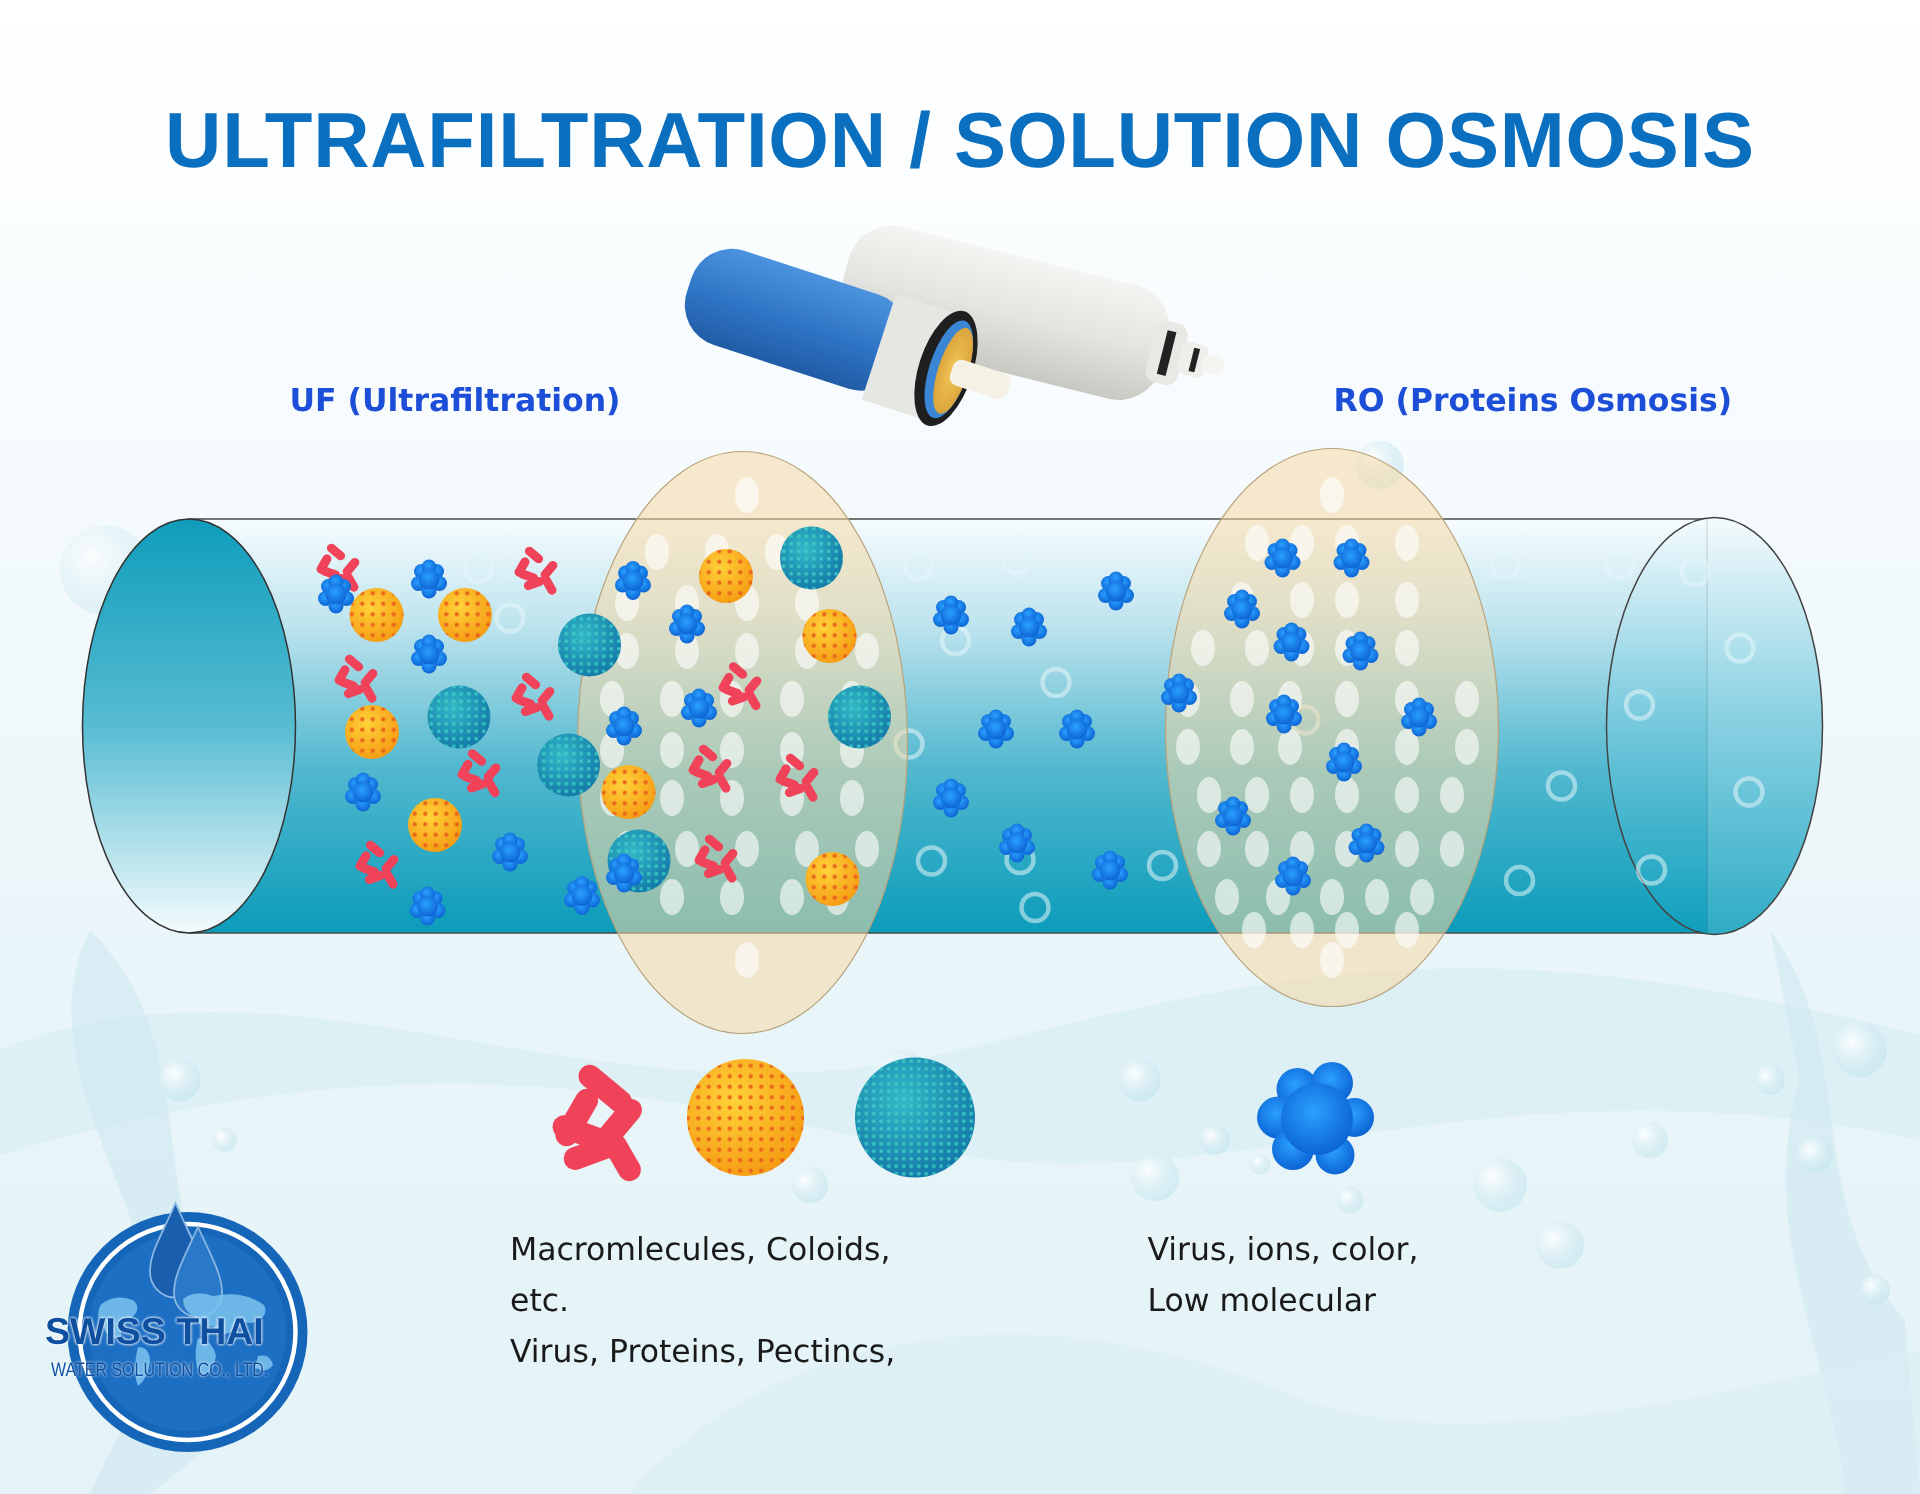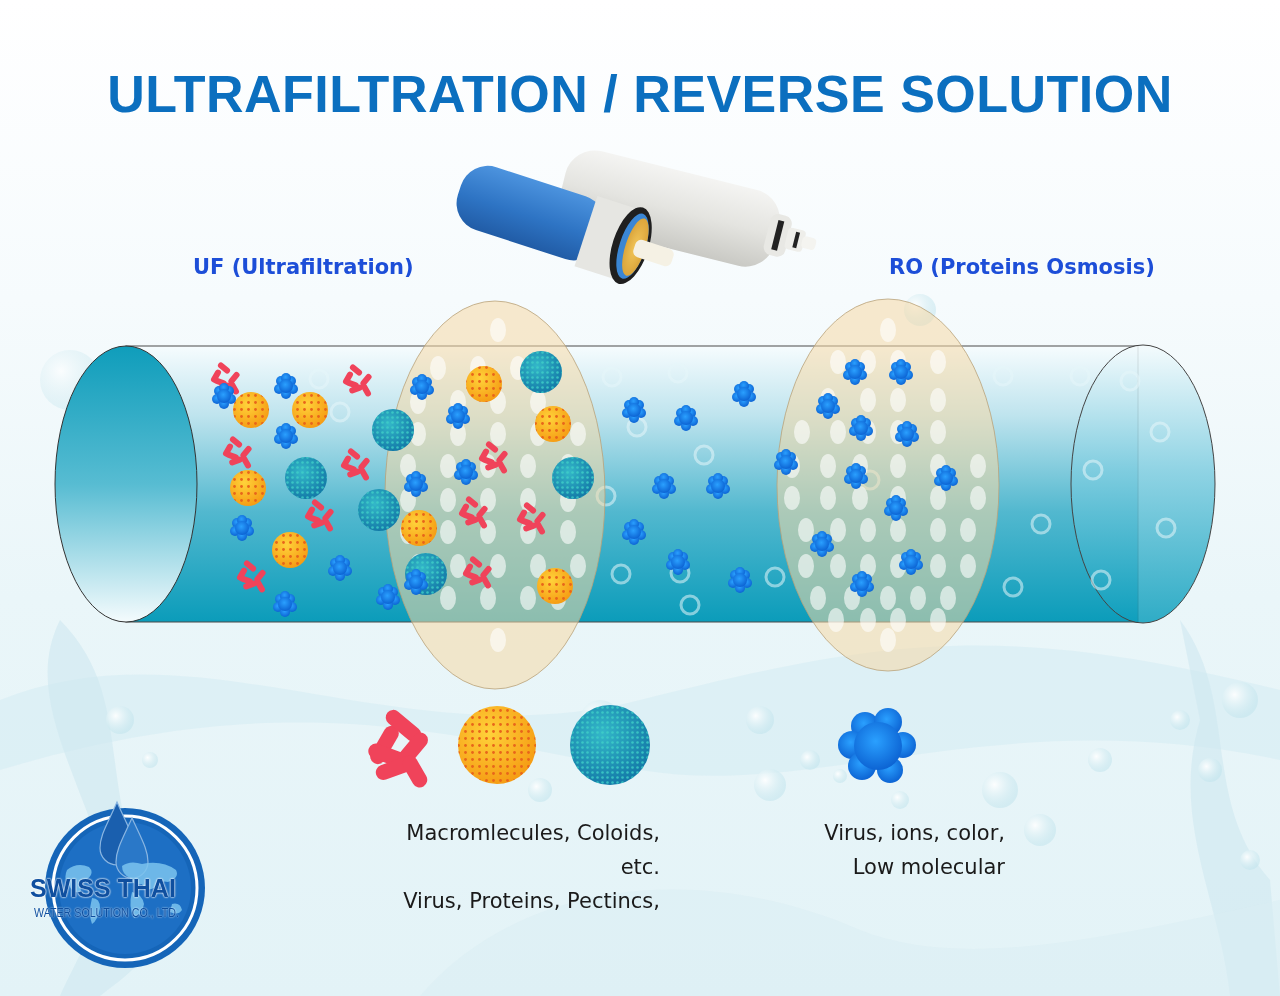--- a/index.html
+++ b/index.html
@@ -14,21 +14,21 @@
     font-family: "Liberation Sans", sans-serif; font-weight: 900; font-size: 52px;
     color: #0b6fbf; letter-spacing: 0.5px; transform: scaleX(1.0);
   }
   .section-label {
     position: absolute; top: 255px; font-family: "DejaVu Sans", sans-serif;
     font-weight: bold; font-size: 21px; color: #1d4ed8;
   }
   .stage { position: absolute; left: 0; top: 0; width: 1280px; height: 996px; }
   .legend-text {
     position: absolute; font-family: "DejaVu Sans", sans-serif; font-size: 21px;
-    line-height: 34px; color: #1a1a1a; text-align: right;
+    line-height: 34px; color: #1a1a1a; text-align: left;
   }
   .legend-text div { white-space: nowrap; }
   .logo { position: absolute; left: 22px; top: 800px; width: 220px; height: 170px; }
   .logo-title {
     position: absolute; left: 30px; top: 874px; font-family: "Liberation Sans", sans-serif;
     font-weight: 900; font-size: 25px; color: #0f4f9f; letter-spacing: 0px;
     text-shadow: 0 0 2px #fff, 0 0 2px #fff;
     text-align: right;
   }
   .logo-sub {
@@ -64,21 +64,21 @@
   <circle cx="1210" cy="770" r="12" fill="url(#bgBubble)"></circle>
   <circle cx="1240" cy="700" r="18" fill="url(#bgBubble)"></circle>
   <circle cx="1250" cy="860" r="10" fill="url(#bgBubble)"></circle>
   <circle cx="150" cy="760" r="8" fill="url(#bgBubble)"></circle>
   <circle cx="120" cy="720" r="14" fill="url(#bgBubble)"></circle>
   <circle cx="70" cy="380" r="30" fill="url(#bgBubble)" opacity="0.7"></circle>
   <circle cx="540" cy="790" r="12" fill="url(#bgBubble)"></circle>
   <circle cx="900" cy="800" r="9" fill="url(#bgBubble)"></circle>
 </svg>
 
-<div class="title">ULTRAFILTRATION / REVERSE SOLUTION</div>
+<div class="title">ULTRAFILTRATION / SOLUTION OSMOSIS</div>
 
 <svg class="stage" viewBox="0 0 1280 996">
   <defs>
     <linearGradient id="whiteCart" x1="0" y1="0" x2="0" y2="1">
       <stop offset="0%" stop-color="#f4f4f2"></stop>
       <stop offset="50%" stop-color="#e4e4e0"></stop>
       <stop offset="100%" stop-color="#c9c9c4"></stop>
     </linearGradient>
     <linearGradient id="blueCart" x1="0" y1="0" x2="0" y2="1">
       <stop offset="0%" stop-color="#4c93de"></stop>

